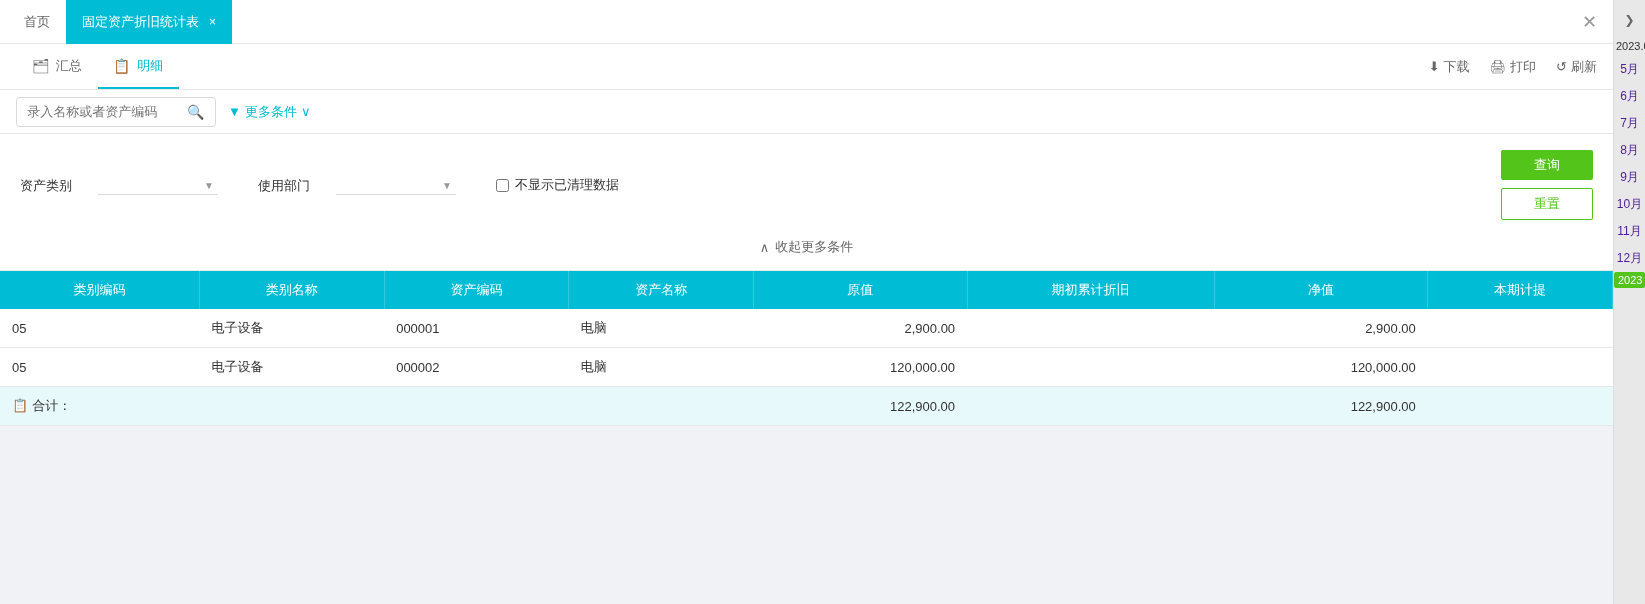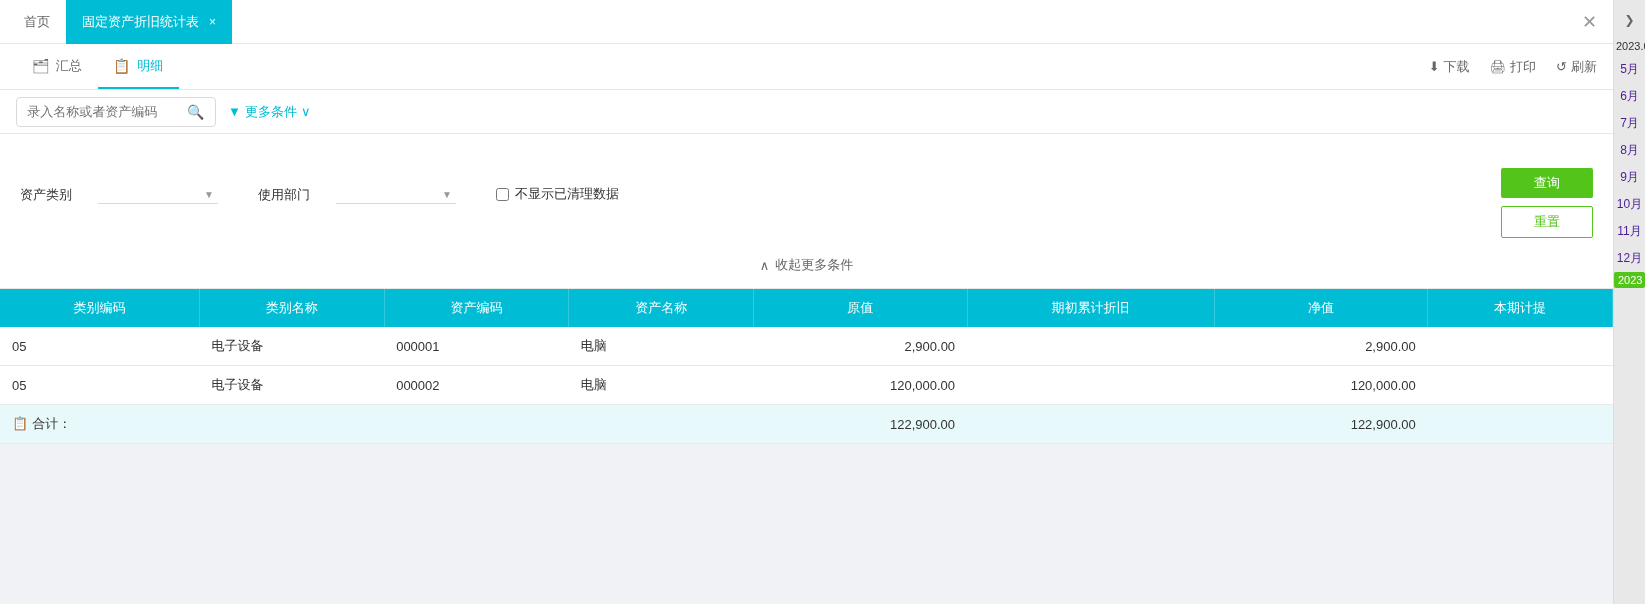--- a/index.html
+++ b/index.html
@@ -32,21 +32,21 @@
 
     
     .filter-area { background: #fff; padding: 16px 20px 8px 20px; border-bottom: 1px solid #e8e8e8; display: flex; flex-direction: column; gap: 12px; }
     .filter-row { display: flex; align-items: center; gap: 40px; }
     .filter-item { display: flex; align-items: flex-end; gap: 26px; }
     .filter-label { color: #333; font-size: 13px; white-space: nowrap; }
     .filter-select { border: none; border-bottom: 1px solid #d9d9d9; padding: 2px 20px 2px 4px; min-width: 120px; font-size: 13px; color: #333; background: transparent; outline: none; cursor: pointer; appearance: none; position: relative; }
     .filter-select-wrap { position: relative; display: inline-block; }
     .filter-select-wrap::after { content: "▼"; font-size: 10px; color: #999; position: absolute; right: 4px; top: 50%; transform: translateY(-50%); pointer-events: none; }
     .checkbox-item { display: flex; align-items: center; gap: 6px; }
-    .filter-actions { display: flex; flex-direction: column; gap: 8px; margin-left: auto; margin-top: 18px; }
+    .filter-actions { display: flex; flex-direction: column; gap: 8px; margin-left: auto; }
     .btn-query { background: #52c41a; color: #fff; border: none; padding: 6px 32px; font-size: 13px; border-radius: 2px; cursor: pointer; }
     .btn-reset { background: #fff; color: #52c41a; border: 1px solid #52c41a; padding: 6px 32px; font-size: 13px; border-radius: 2px; cursor: pointer; }
     .collapse-btn { display: flex; justify-content: center; align-items: center; gap: 6px; padding: 6px 0; color: #666; font-size: 13px; cursor: pointer; }
 
     
     .table-container { flex: 1; overflow: auto; }
     table { width: 100%; border-collapse: collapse; }
     thead tr { background: #00bcd4; color: #fff; }
     thead th { padding: 10px 12px; font-size: 13px; font-weight: normal; text-align: center; border-right: 1px solid rgba(255,255,255,0.2); }
     tbody tr { background: #fff; border-bottom: 1px solid #e8e8e8; }

